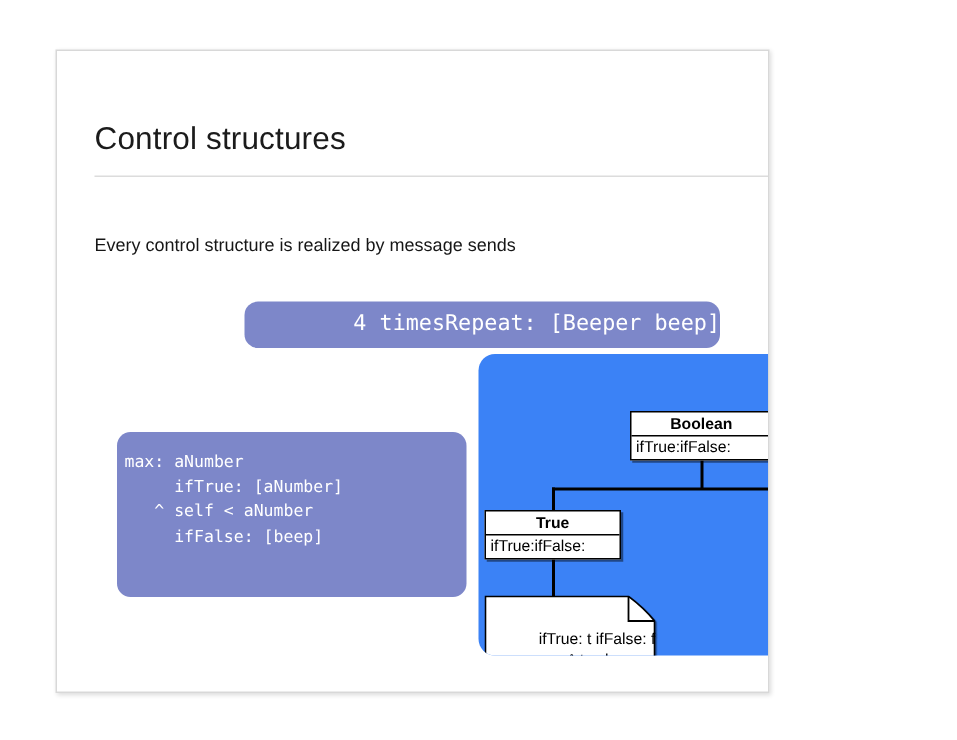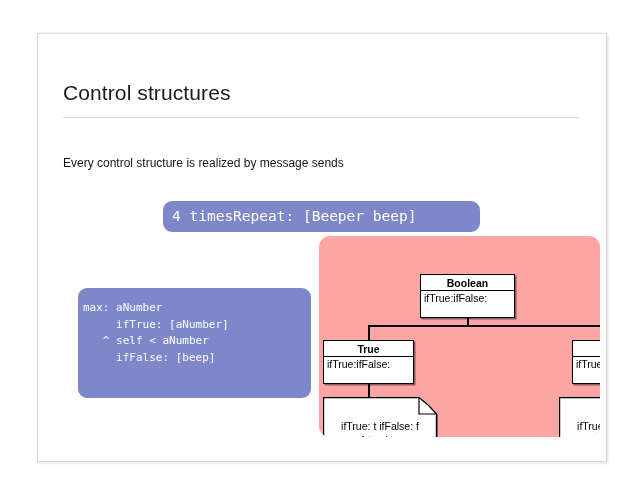--- a/index.html
+++ b/index.html
@@ -11,21 +11,21 @@
     height: 493px;
     background: #ffffff;
     font-family: "Liberation Sans", sans-serif;
     overflow: hidden;
   }
 
   #slide-card {
     position: absolute;
     left: 37px;
     top: 33px;
-    width: 570px;
+    width: 476px;
     height: 429px;
     background: #ffffff;
     border: 1px solid #d8d8d8;
     box-shadow: 1px 1px 3px rgba(0,0,0,0.14);
     box-sizing: border-box;
     overflow: hidden;
   }
 
   #slide-title {
     position: absolute;
@@ -71,41 +71,42 @@
     line-height: 1.32;
   }
 
   #code-box-timesrepeat {
     left: 125px;
     top: 167px;
     width: 317px;
     height: 31px;
     padding: 6px 0 0 9px;
     font-size: 14.5px;
+    text-align: right;
   }
 
   #code-box-max {
     left: 40px;
     top: 254px;
     width: 233px;
     height: 110px;
     padding: 12px 0 0 5px;
     font-size: 11px;
     z-index: 5;
   }
   #code-box-max .code-line { line-height: 1.52; }
 
   
   #diagram-panel {
     position: absolute;
     left: 281px;
     top: 202px;
     width: 281px;
     height: 201px;
-    background: #fca5a5;
+    background: #3b82f6;
     border-radius: 11px;
     overflow: hidden;
   }
 
   
   .connector {
     position: absolute;
     background: #000000;
   }
 
@@ -124,34 +125,34 @@
     color: #000000;
     padding: 2px 0 1px 0;
     border-bottom: 1px solid #000000;
     line-height: 1.15;
   }
   .uml-class-method {
     text-align: left;
     font-size: 10.5px;
     font-weight: normal;
     color: #000000;
-    padding: 1px 0 12px 3px;
+    padding: 1px 0 1px 3px;
     line-height: 1.2;
   }
 
   
   .uml-note {
     position: absolute;
     box-sizing: border-box;
     filter: drop-shadow(1.5px 1.5px 0 rgba(0,0,0,0.45));
   }
   .uml-note svg { display: block; }
   .uml-note-text {
     position: absolute;
-    left: 0;
+    left: 18px;
     top: 22px;
     width: 100%;
     text-align: center;
     font-size: 10.5px;
     color: #000000;
     line-height: 1.35;
     pointer-events: none;
   }
   .uml-note-text span { display: block; white-space: pre; }
 </style>

